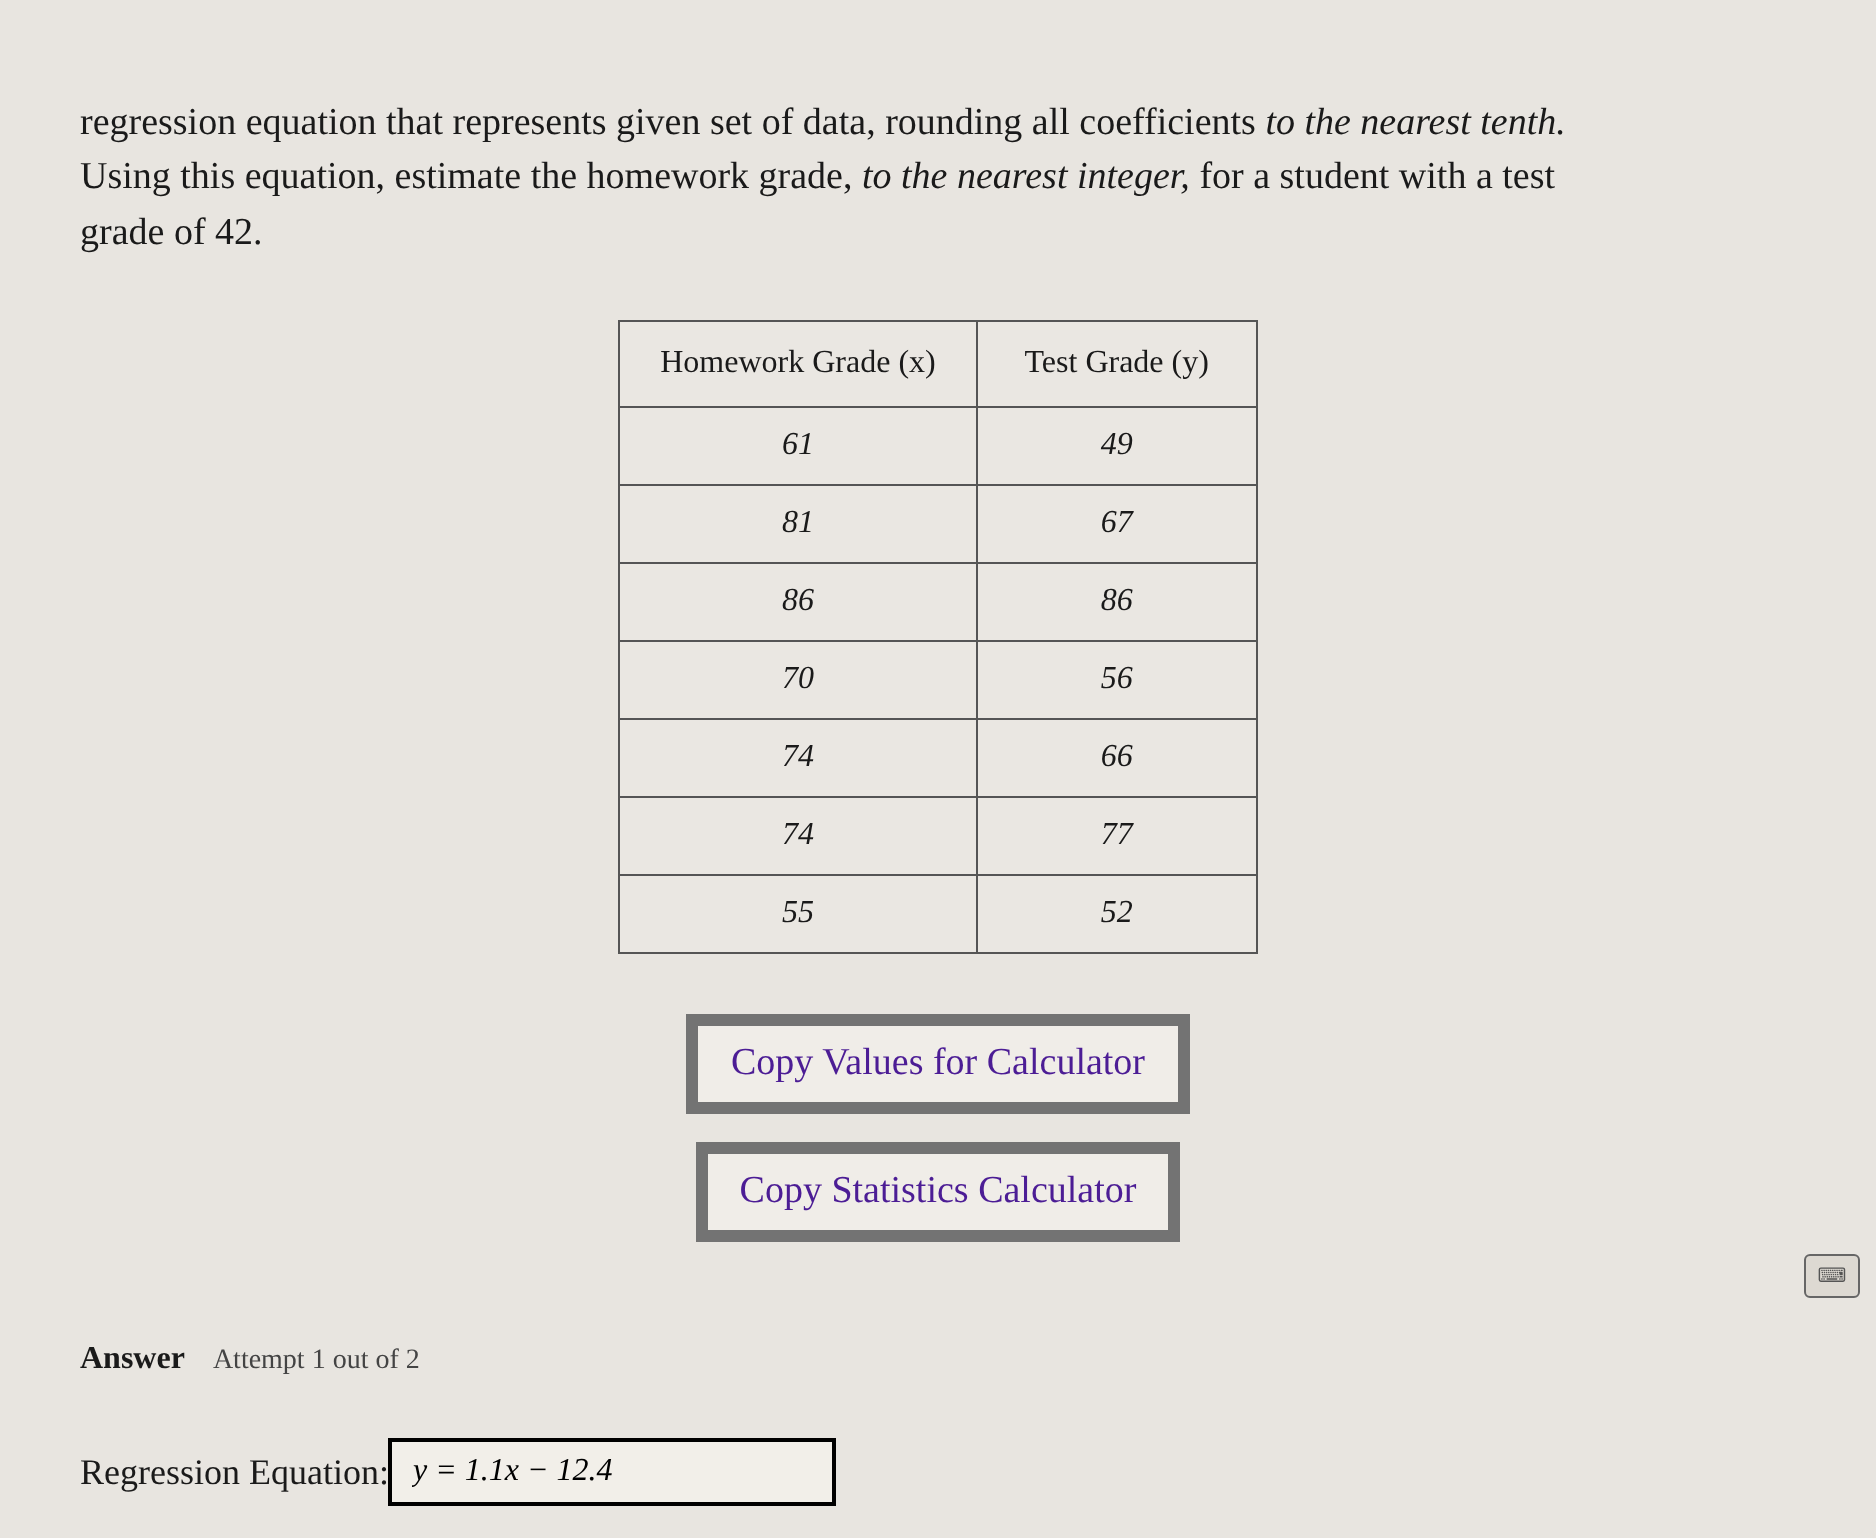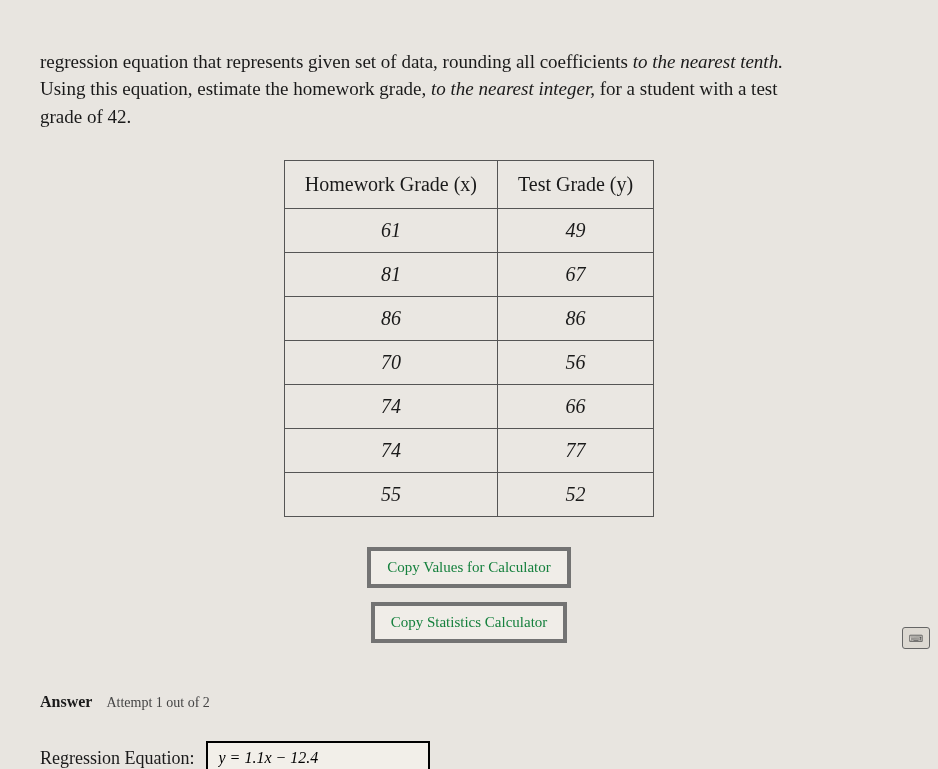--- a/index.html
+++ b/index.html
@@ -27,65 +27,64 @@
     }
     .data-table {
       border-collapse: collapse;
       margin: 0 auto 30px auto;
       background: #eae7e2;
     }
     .data-table th, .data-table td {
       border: 1px solid #555;
       padding: 10px 18px;
       text-align: center;
-      font-size: 20px;
+      font-size: 16px;
       font-weight: normal;
     }
     .data-table th {
       font-weight: normal;
       padding: 12px 20px;
     }
     .data-table td {
       min-width: 140px;
       font-style: italic;
     }
     .button-stack {
       display: flex;
       flex-direction: column;
       align-items: center;
       gap: 14px;
       margin-bottom: 50px;
     }
     .action-button {
       background: #f0ede8;
-      border: 4px solid #737373;
+      border: 6px solid #737373;
       padding: 8px 16px;
       font-family: Georgia, serif;
-      font-size: 15px;
+      font-size: 19px;
       cursor: pointer;
-      color: #15803d;
+      color: #4c1d95;
     }
     .answer-row {
       display: flex;
       align-items: baseline;
       gap: 14px;
       margin-bottom: 30px;
     }
     .answer-label {
       font-size: 16px;
       font-weight: bold;
     }
     .attempt-text {
       font-size: 14px;
       color: #444;
     }
     .equation-row {
       display: flex;
       align-items: center;
-      gap: 12px;
     }
     .equation-label {
       font-size: 18px;
     }
     .equation-input {
       border: 2px solid #000000;
       background: #f2efe9;
       padding: 6px 10px;
       font-family: Georgia, serif;
       font-size: 16px;

